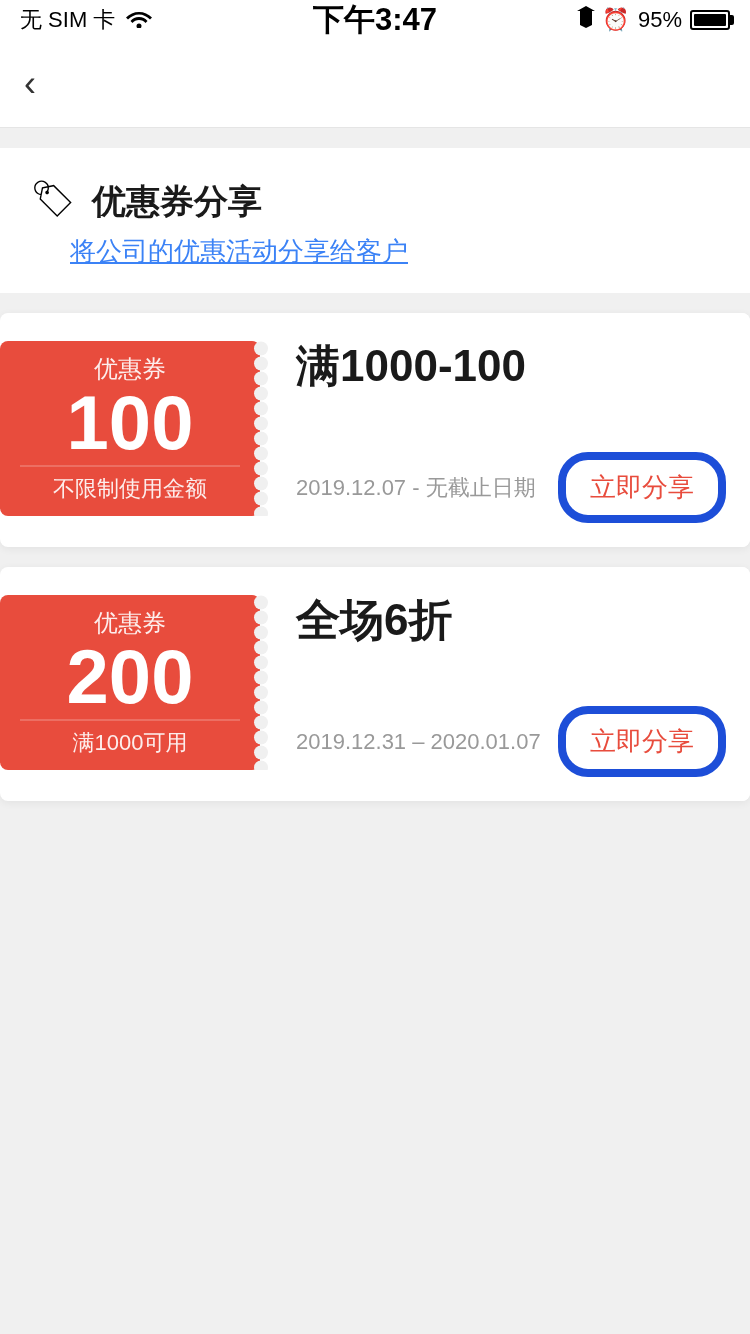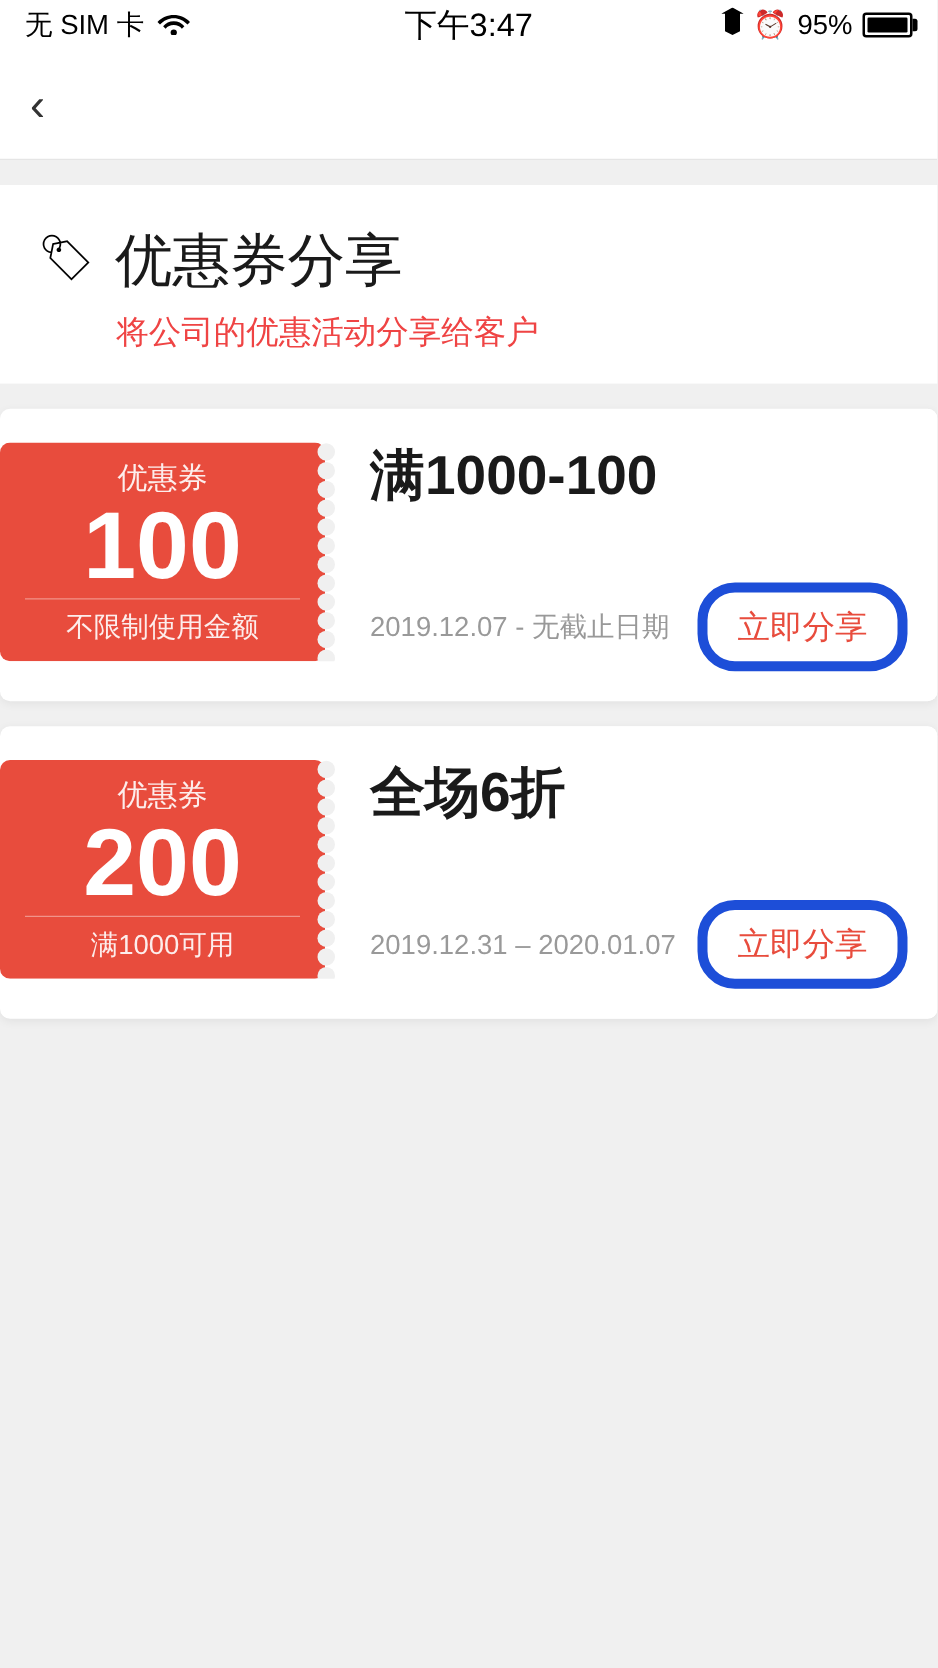--- a/index.html
+++ b/index.html
@@ -23,22 +23,22 @@
       font-size: 24px;
       font-weight: 500;
     }
     .status-left {
       display: flex;
       align-items: center;
       gap: 10px;
       font-size: 22px;
     }
     .status-center {
-      font-size: 26px;
-      font-weight: 400;
+      font-size: 31px;
+      font-weight: 700;
       position: absolute;
       left: 50%;
       transform: translateX(-50%);
     }
     .status-right {
       display: flex;
       align-items: center;
       gap: 8px;
       font-size: 22px;
     }
@@ -107,28 +107,29 @@
       align-items: center;
       gap: 14px;
       margin-bottom: 8px;
     }
     .section-icon {
       width: 48px;
       height: 48px;
       font-size: 36px;
     }
     .section-title {
-      font-size: 46px;
-      font-weight: 400;
+      font-size: 34px;
+      font-weight: 700;
       color: #1a1a1a;
     }
     .section-subtitle {
       font-size: 26px;
-      color: #ef4444;
-      margin-left: 63px;
+      color: #3b82f6;
+      margin-left: 40px;
+      text-decoration: underline;
     }
 
     
     .coupon-list {
       background: #f0f0f0;
       padding: 20px 0;
     }
 
     .coupon-card {
       background: #fff;

